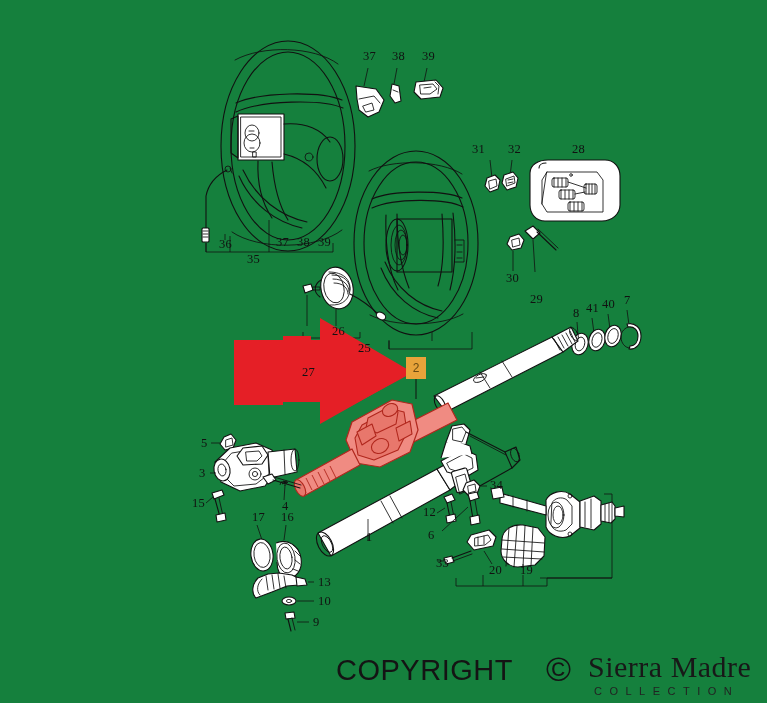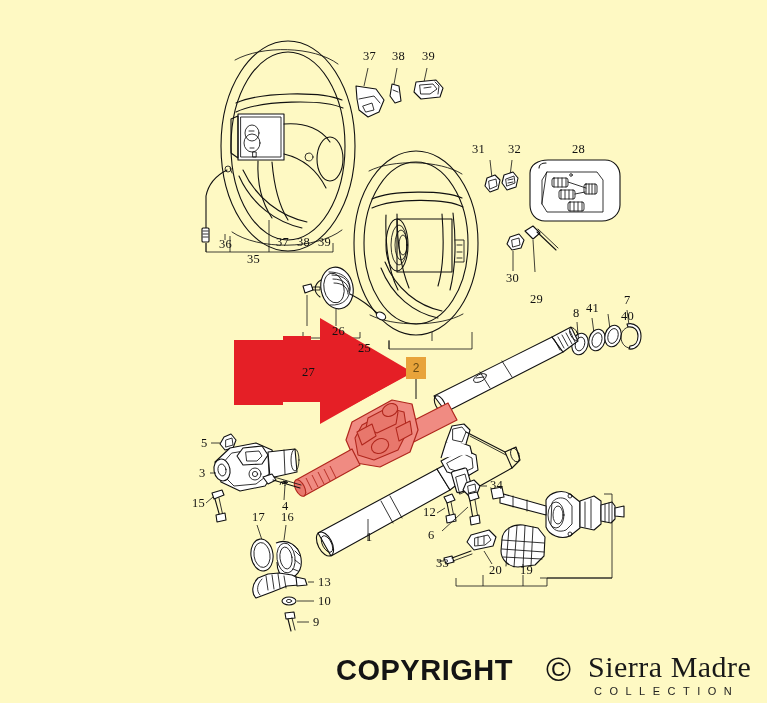--- a/index.html
+++ b/index.html
@@ -1,20 +1,20 @@
 <!DOCTYPE html>
 <html><head>
 <meta charset="utf-8">
 <style>
   html,body{margin:0;padding:0;background:#ffffff;}
   body{
     font-family:"Liberation Serif", serif;
     width:767px;height:703px;overflow:hidden;position:relative;
   }
-  #stage{position:absolute;left:0;top:0;width:767px;height:703px;background:#fef9c3;}
+  #stage{position:absolute;left:0;top:0;width:767px;height:703px;background:#15803d;}
   svg.layer{position:absolute;left:0;top:0;width:767px;height:703px;}
   .lbl{
     position:absolute;
     font-family:"Liberation Serif", serif;
     font-size:12.5px;
     color:#111;
     line-height:1;
     white-space:nowrap;
     letter-spacing:0.2px;
   }
@@ -28,21 +28,21 @@
     display:flex;align-items:center;justify-content:center;
     box-sizing:border-box;
   }
   
   #watermark{
     position:absolute;left:336px;top:652px;width:431px;height:51px;
   }
   .wm-copy{
     position:absolute;left:0px;top:2px;
     font-family:"Liberation Sans", sans-serif;
-    font-weight:bold;
+    font-weight:normal;
     font-size:29px;
     letter-spacing:0.5px;
     color:#141414;
   }
   .wm-c{
     position:absolute;left:210px;top:0px;
     font-family:"Liberation Sans", sans-serif;
     font-size:34px;
     color:#141414;
     line-height:1;
@@ -469,21 +469,21 @@
     <span class="lbl" style="left:276px;top:236px;">37</span>
     <span class="lbl" style="left:297px;top:236px;">38</span>
     <span class="lbl" style="left:318px;top:236px;">39</span>
     <span class="lbl" style="left:247px;top:253px;">35</span>
 
     <span class="lbl" style="left:506px;top:272px;">30</span>
     <span class="lbl" style="left:530px;top:273px;margin-top:20px;">29</span>
 
     <span class="lbl" style="left:573px;top:307px;">8</span>
     <span class="lbl" style="left:586px;top:302px;">41</span>
-    <span class="lbl" style="left:602px;top:310px;margin-left:19px;">40</span>
+    <span class="lbl" style="left:602px;top:298px;">40</span>
     <span class="lbl" style="left:624px;top:294px;">7</span>
 
     <span class="lbl" style="left:302px;top:326px;margin-top:40px;">27</span>
     <span class="lbl" style="left:332px;top:325px;">26</span>
     <span class="lbl" style="left:358px;top:342px;">25</span>
 
     <span class="lbl" style="left:201px;top:437px;">5</span>
     <span class="lbl" style="left:199px;top:467px;">3</span>
     <span class="lbl" style="left:282px;top:500px;">4</span>
     <span class="lbl" style="left:192px;top:497px;">15</span>

